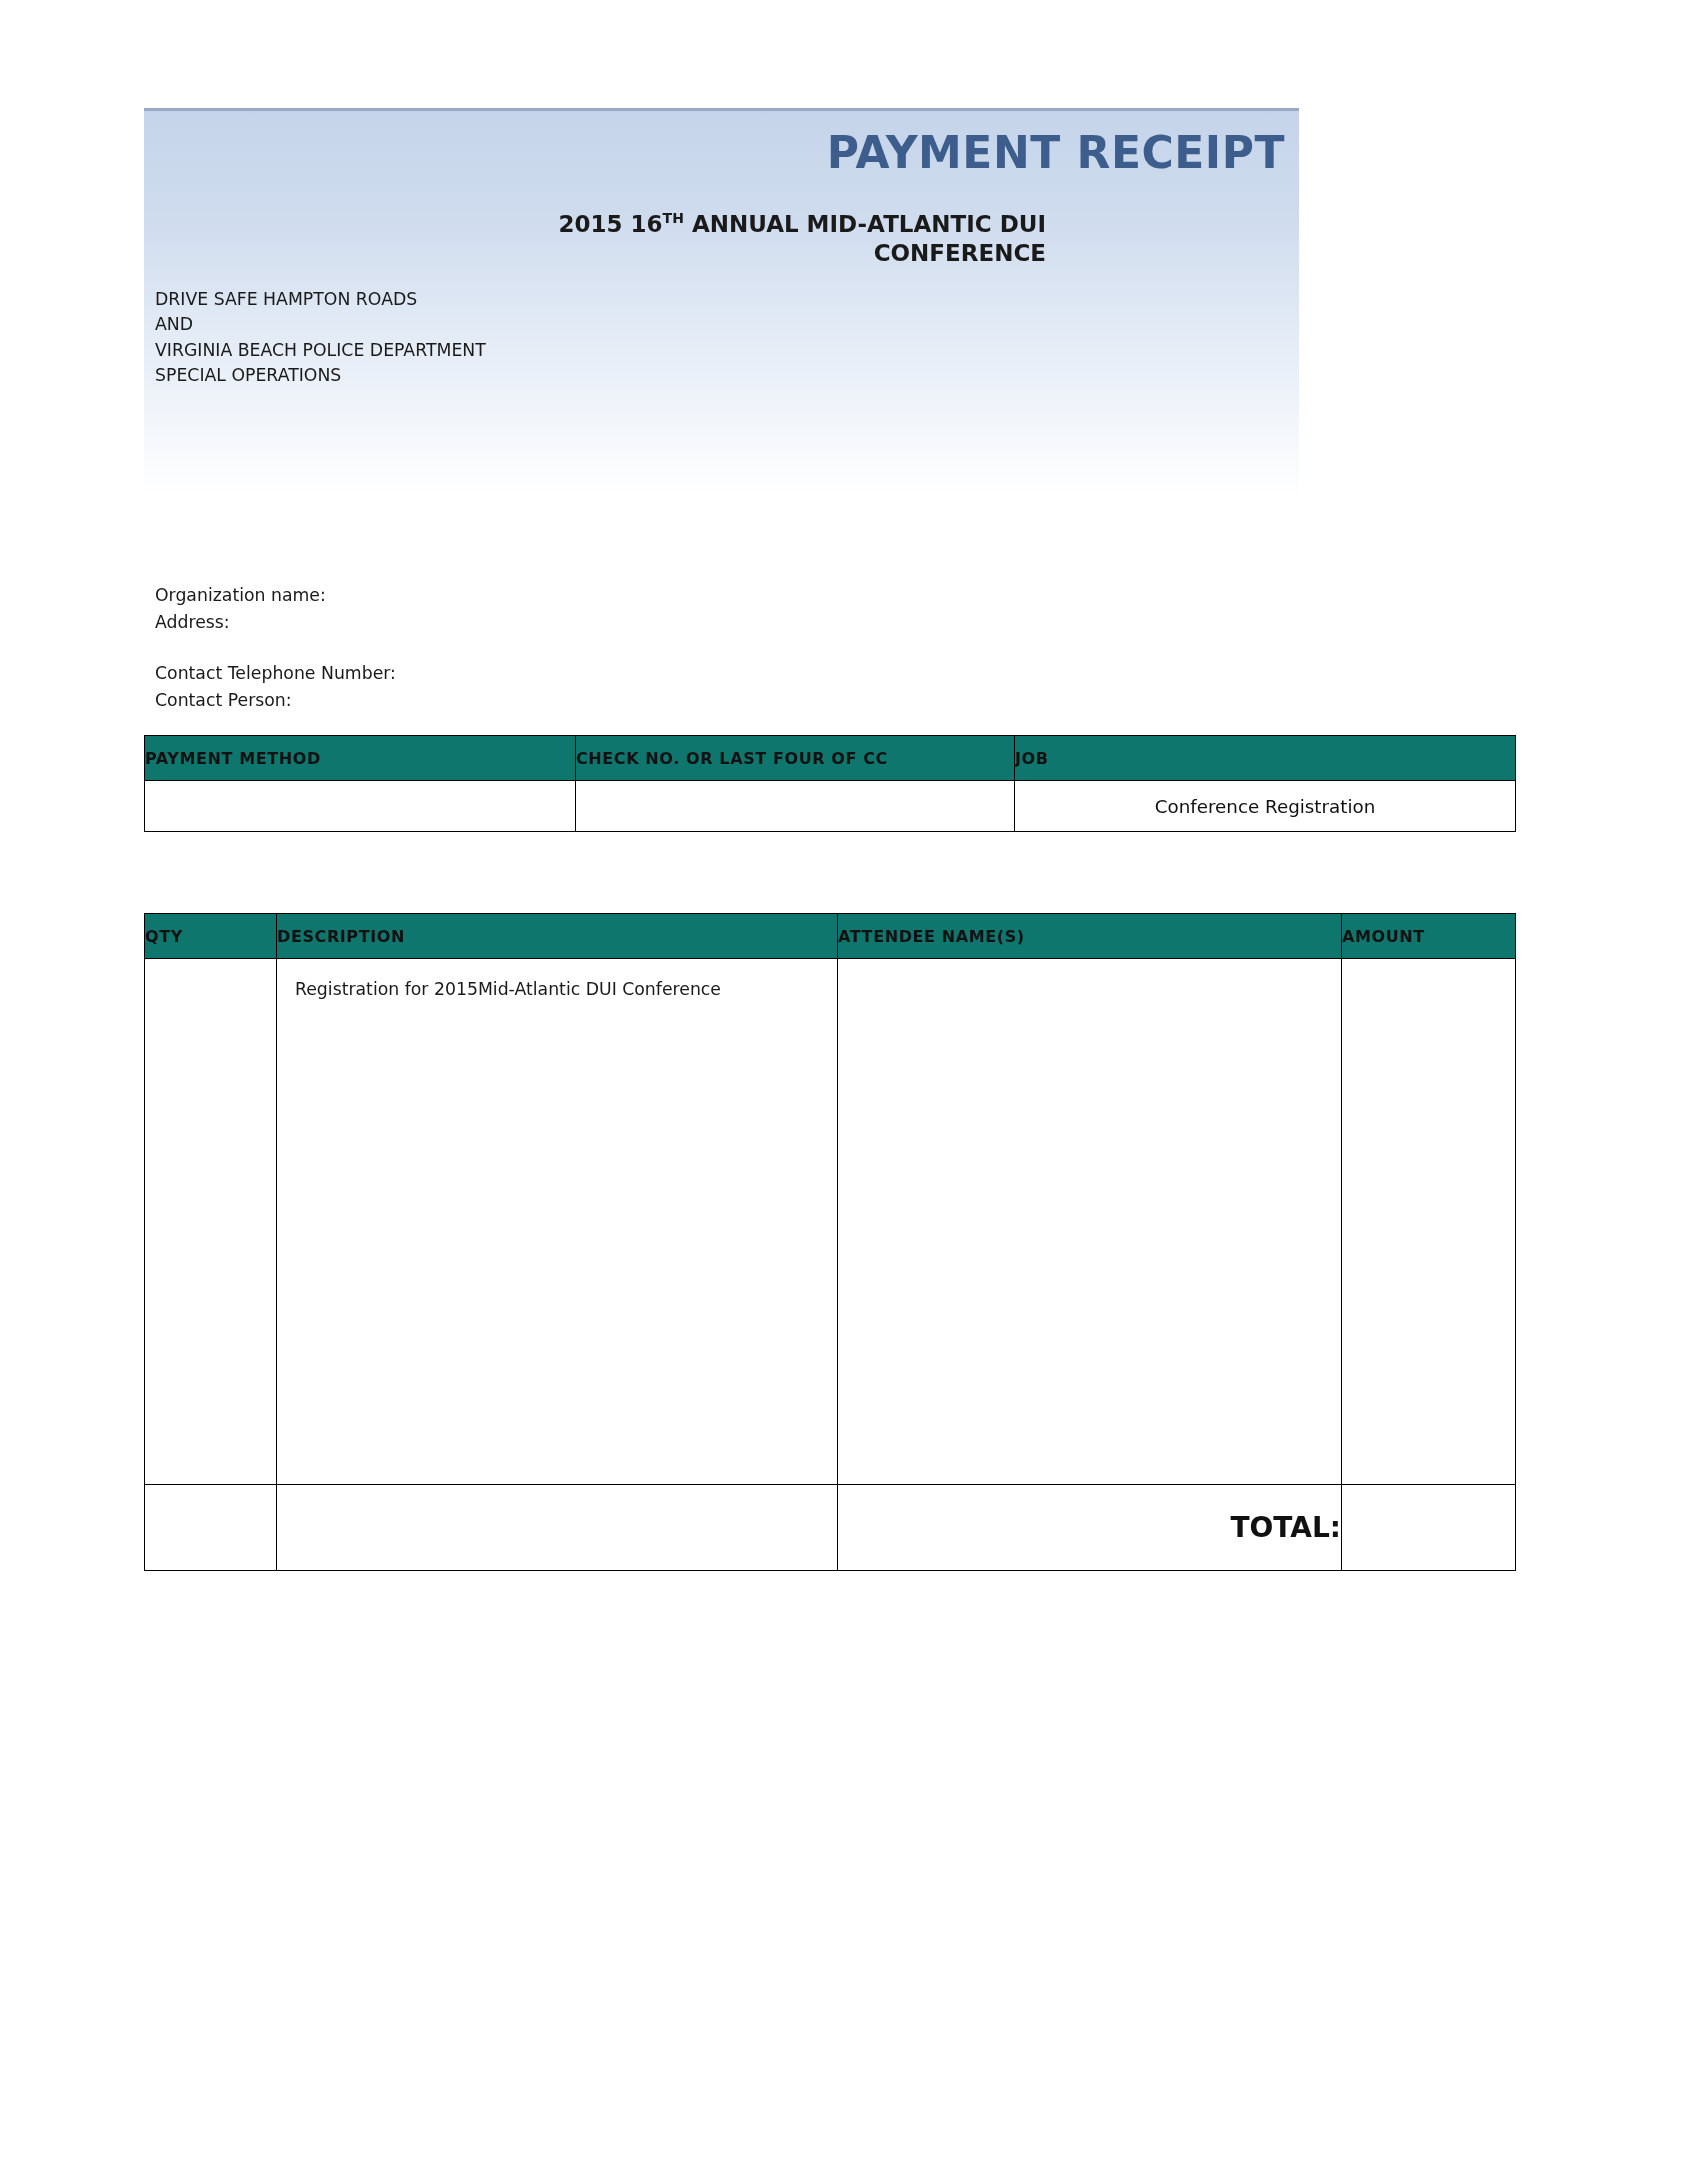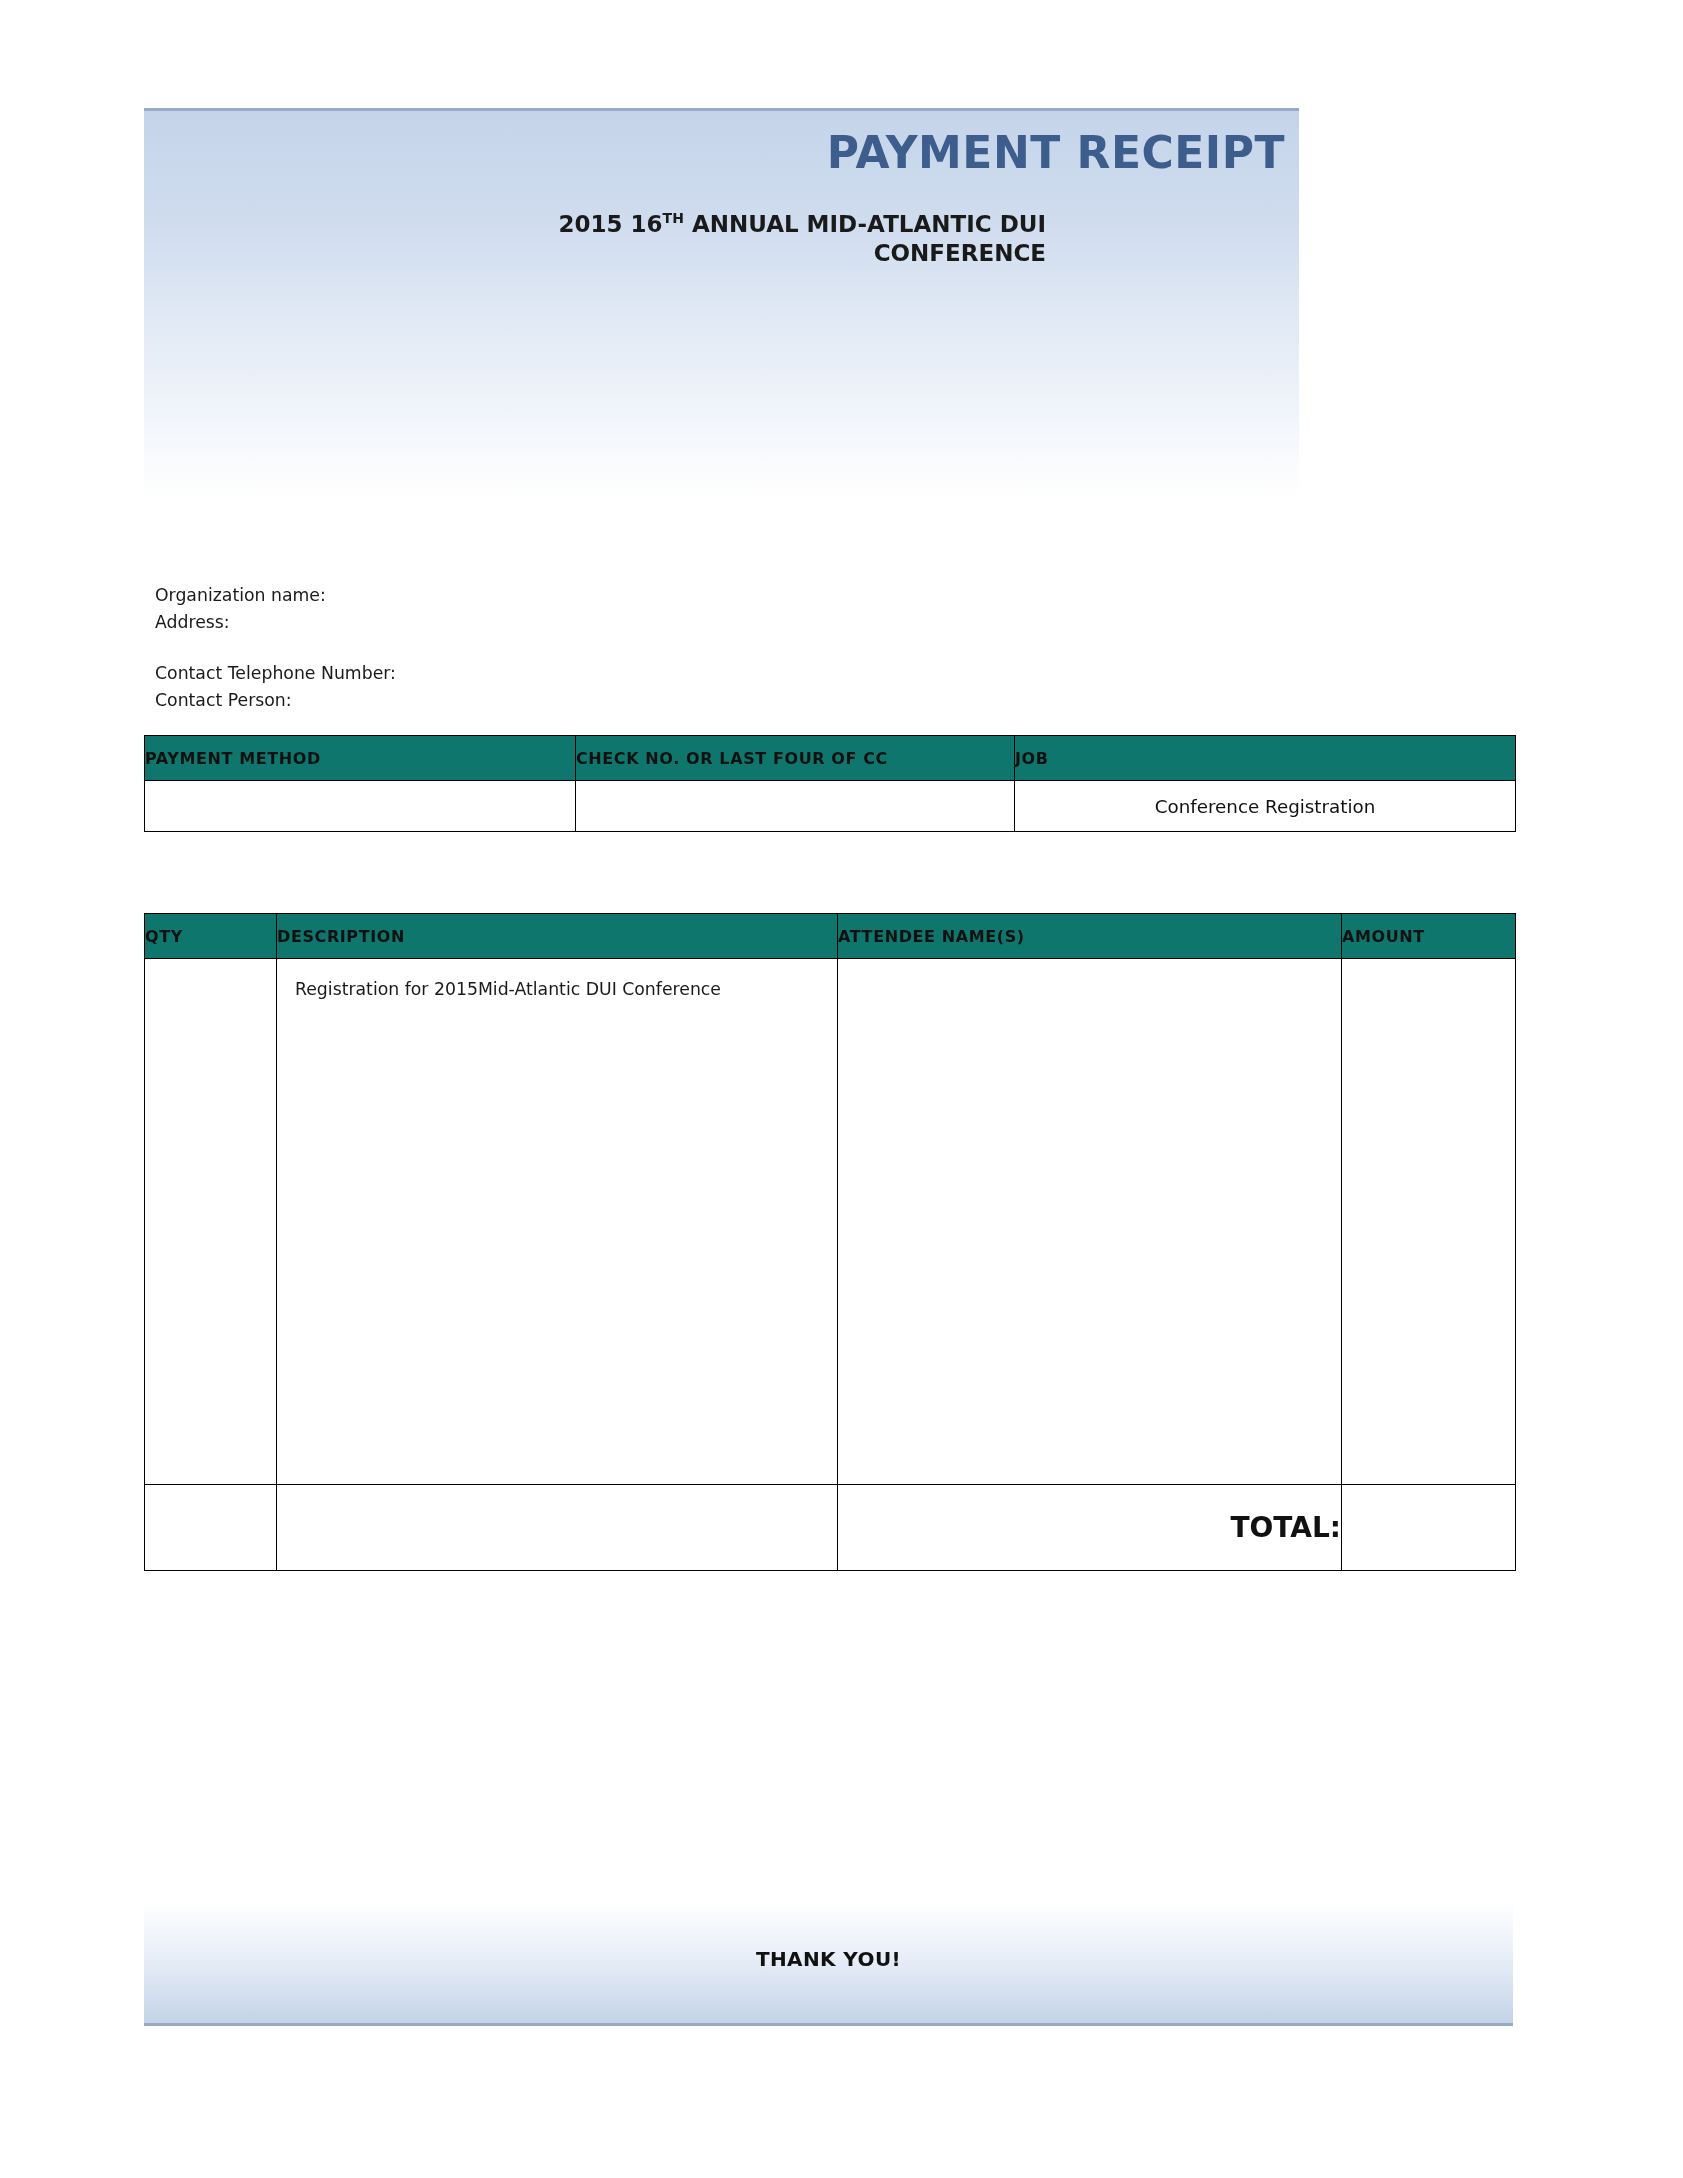--- a/index.html
+++ b/index.html
@@ -190,20 +190,26 @@
 
   <div class="header-band">
     <div class="receipt-title">PAYMENT RECEIPT</div>
   </div>
 
   <div class="conf-title">
     <span>2015 16</span><sup>TH</sup><span> ANNUAL MID-ATLANTIC DUI</span><br>
     <span>CONFERENCE</span>
   </div>
 
+  <div class="org-lines">
+    <div>DRIVE SAFE HAMPTON ROADS</div>
+    <div>AND</div>
+    <div>VIRGINIA BEACH POLICE DEPARTMENT</div>
+    <div>SPECIAL OPERATIONS</div>
+  </div>
 
 
   <div class="org-fields">
     <div>Organization name:</div>
     <div>Address:</div>
   </div>
 
   <div class="contact-fields">
     <div>Contact Telephone Number:</div>
     <div>Contact Person:</div>
@@ -242,18 +248,15 @@
     </tr>
     <tr class="total-row">
       <td></td>
       <td></td>
       <td class="total-label">TOTAL:</td>
       <td></td>
     </tr>
   </tbody>
     </table>
 
-  <div class="footer-band">
-    <div class="thank-you">THANK YOU!</div>
-  </div>
 
 </div>
 
 
 </body></html>

